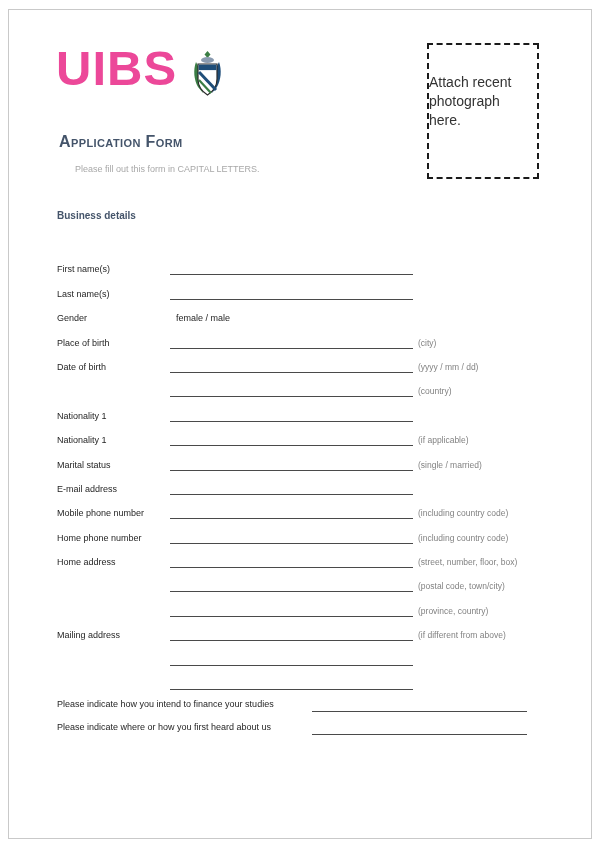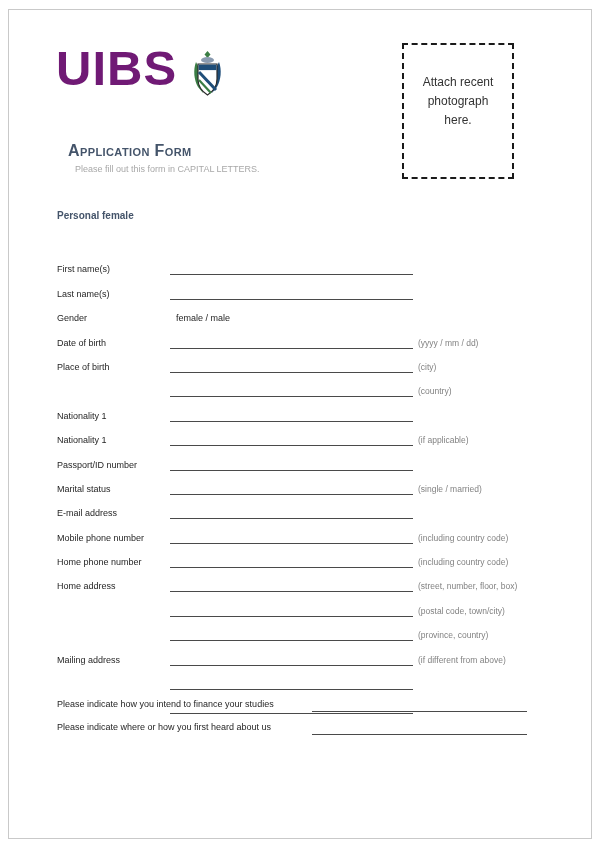--- a/index.html
+++ b/index.html
@@ -8,35 +8,35 @@
     position:relative; width:600px; height:848px; background:#fff;
     overflow:hidden; margin:0 auto;
   }
   .page-border {
     position:absolute; left:8px; top:9px; right:8px; bottom:9px;
     border:1px solid #c9c9c9; pointer-events:none;
   }
   
   .logo-text {
     position:absolute; left:56px; top:40px;
-    font-size:49px; font-weight:600; letter-spacing:1px; color:#701a75;
+    font-size:49px; font-weight:600; letter-spacing:1px; color:#ec4899;
   }
   .crest { position:absolute; left:191px; top:50px; }
   .org-lines {
     position:absolute; left:231px; top:55px;
     font-size:11px; line-height:13px; color:#3c3c3c;
   }
   .photo-box {
-    position:absolute; left:402px; top:43px; width:112px; height:136px;
+    position:absolute; left:427px; top:43px; width:112px; height:136px;
     border:2px dashed #1a1a1a; box-sizing:border-box;
-    text-align:center; font-size:12px; color:#333;
+    font-size:14px; color:#333;
     padding-top:28px; line-height:19px;
   }
   .form-title {
-    position:absolute; left:56px; top:130px; margin:12px;
+    position:absolute; left:56px; top:130px; margin:3px;
     font-variant:small-caps; font-size:16px; font-weight:bold;
     letter-spacing:0.4px; color:var(--accent,#44546A);
   }
   .subtitle {
     position:absolute; left:75px; top:164px;
     font-size:9px; color:#a8a8a8;
   }
   .section-heading {
     position:absolute; left:57px; top:210px;
     font-size:10px; font-weight:bold; color:var(--accent,#44546A);
@@ -88,62 +88,58 @@
 
   <div class="photo-box">
     <div>Attach recent</div>
     <div>photograph</div>
     <div>here.</div>
   </div>
 
   <h1 class="form-title">Application Form</h1>
   <div class="subtitle">Please fill out this form in CAPITAL LETTERS.</div>
 
-  <div class="section-heading">Personal female</div>
+  <div class="section-heading">Business details</div>
 
   <div class="fields">
       <div class="row">
         <span class="lbl">First name(s)</span>
         <span class="line"></span>
       </div>
       <div class="row">
         <span class="lbl">Last name(s)</span>
         <span class="line"></span>
       </div>
       <div class="row">
         <span class="lbl">Gender</span>
         <span class="val">female / male</span>
       </div>
       <div class="row">
+        <span class="lbl">Place of birth</span>
+        <span class="line"></span>
+        <span class="hint">(city)</span>
+      </div>
+      <div class="row">
         <span class="lbl">Date of birth</span>
         <span class="line"></span>
         <span class="hint">(yyyy / mm / dd)</span>
-      </div>
-      <div class="row">
-        <span class="lbl">Place of birth</span>
-        <span class="line"></span>
-        <span class="hint">(city)</span>
       </div>
       <div class="row">
         <span class="lbl"></span>
         <span class="line"></span>
         <span class="hint">(country)</span>
       </div>
       <div class="row">
         <span class="lbl">Nationality 1</span>
         <span class="line"></span>
       </div>
       <div class="row">
         <span class="lbl">Nationality 1</span>
         <span class="line"></span>
         <span class="hint">(if applicable)</span>
-      </div>
-      <div class="row">
-        <span class="lbl">Passport/ID number</span>
-        <span class="line"></span>
       </div>
       <div class="row">
         <span class="lbl">Marital status</span>
         <span class="line"></span>
         <span class="hint">(single / married)</span>
       </div>
       <div class="row">
         <span class="lbl">E-mail address</span>
         <span class="line"></span>
       </div>

